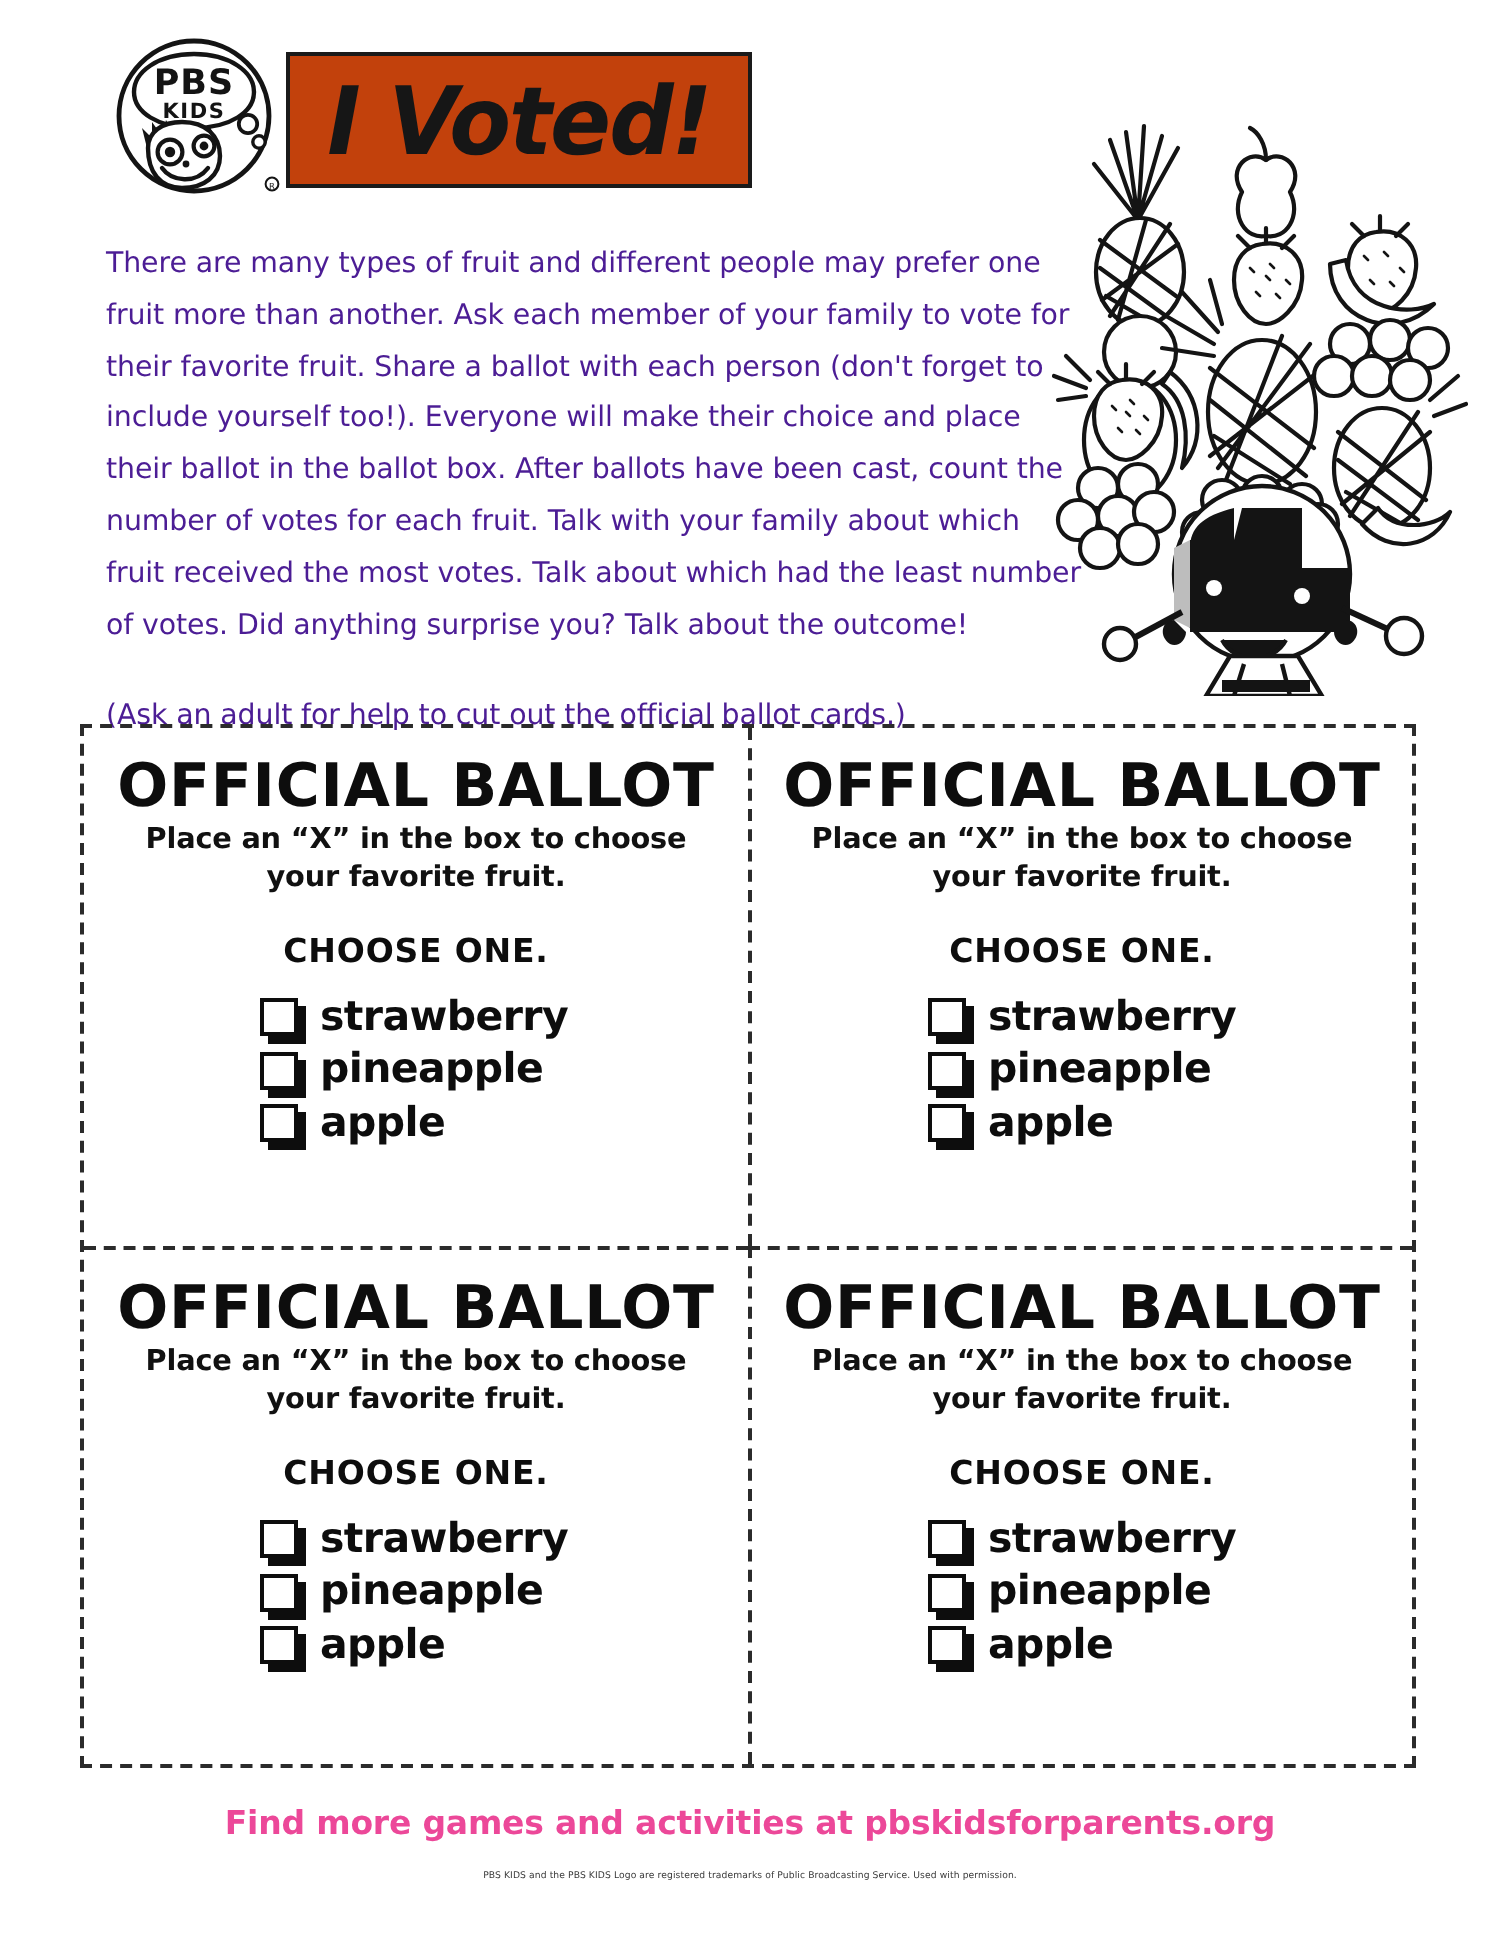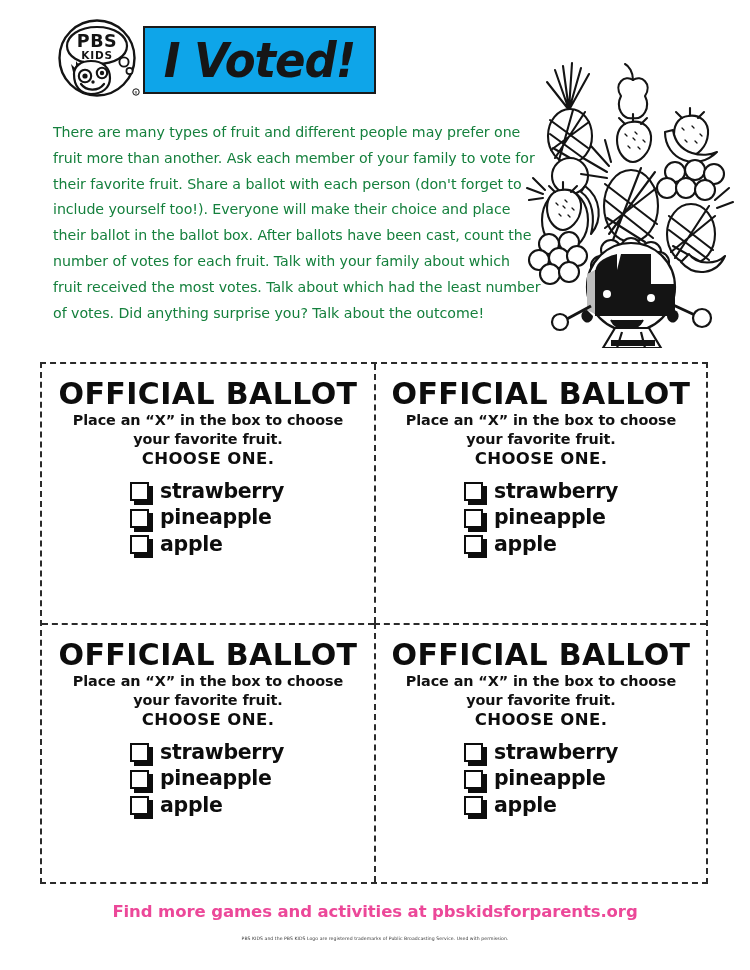--- a/index.html
+++ b/index.html
@@ -13,37 +13,37 @@
   }
   .page{position:relative;width:750px;height:970px;padding-left:16px;}
 
   
   .header{position:absolute;left:0;top:0;width:750px;height:350px;}
 
   .logo-wrap{position:absolute;left:57px;top:16px;width:84px;height:84px;}
 
   .voted-box{
     position:absolute;left:143px;top:26px;width:233px;height:68px;
-    border:2px solid #1a1a1a;background:#0ea5e9;
+    border:2px solid #1a1a1a;background:#c2410c;
     display:flex;align-items:center;justify-content:center;
     box-sizing:border-box;
   }
   .voted-text{
     font-family:"DejaVu Sans", sans-serif;
     font-weight:bold;font-style:italic;
     font-size:45px;letter-spacing:-1px;
     color:#161616;line-height:1;
     transform:scaleY(1.05);
     white-space:nowrap;
   }
 
   .intro{
     position:absolute;left:53px;top:120px;width:490px;
     font-family:"DejaVu Sans", sans-serif;
-    font-size:14.2px;line-height:25.8px;color:#15803d;
+    font-size:14.2px;line-height:25.8px;color:#4c1d95;
     letter-spacing:-0.05px;
   }
   .intro p{margin:0;}
   .intro p.second{margin-top:20px;}
 
   .fruit-art{position:absolute;left:525px;top:48px;width:215px;height:300px;}
 
   
   .ballot-grid{
     position:absolute;left:40px;top:362px;
@@ -82,20 +82,21 @@
     margin-top:1px;
     padding:0 8px;
     letter-spacing:-0.1px;
   }
   .ballot-choose{
     font-family:"DejaVu Sans", sans-serif;
     font-weight:bold;
     font-size:16.5px;
     letter-spacing:0.4px;
     color:#0d0d0d;
+    margin-top:17px;
   }
   .options{
     margin-top:13px;
     display:flex;flex-direction:column;
     align-items:flex-start;
     padding-left:76px;
     gap:6px;
   }
   .opt{
     display:flex;align-items:flex-end;
@@ -183,20 +184,21 @@
         <text x="79" y="78.4" font-family="DejaVu Sans, sans-serif" font-size="4.2" text-anchor="middle" fill="#141414">R</text>
       </svg>
     </div>
 
     <div class="voted-box">
       <span class="voted-text">I Voted!</span>
     </div>
 
     <div class="intro">
       <p>There are many types of fruit and different people may prefer one fruit more than another. Ask each member of your family to vote for their favorite fruit. Share a ballot with each person (don't forget to include yourself too!). Everyone will make their choice and place their ballot in the ballot box. After ballots have been cast, count the number of votes for each fruit. Talk with your family about which fruit received the most votes. Talk about which had the least number of votes. Did anything surprise you? Talk about the outcome!</p>
+      <p class="second">(Ask an adult for help to cut out the official ballot cards.)</p>
     </div>
 
     <div class="fruit-art">
       <svg viewBox="0 0 215 300" width="215" height="300" aria-hidden="true">
         <g fill="none" stroke="#141414" stroke-width="2.1" stroke-linejoin="round" stroke-linecap="round">
 
           <path d="M44 62 L30 22 M44 62 L38 18 M44 62 L47 15 M44 62 L56 20 M44 62 L64 26 M44 62 L22 34"></path>
 
           <ellipse cx="45" cy="88" rx="22" ry="27" fill="#fff"></ellipse>
           <path d="M25 72 L63 100 M25 86 L58 110 M28 100 L52 114 M64 74 L26 102 M60 64 L30 110 M48 62 L34 112"></path>

